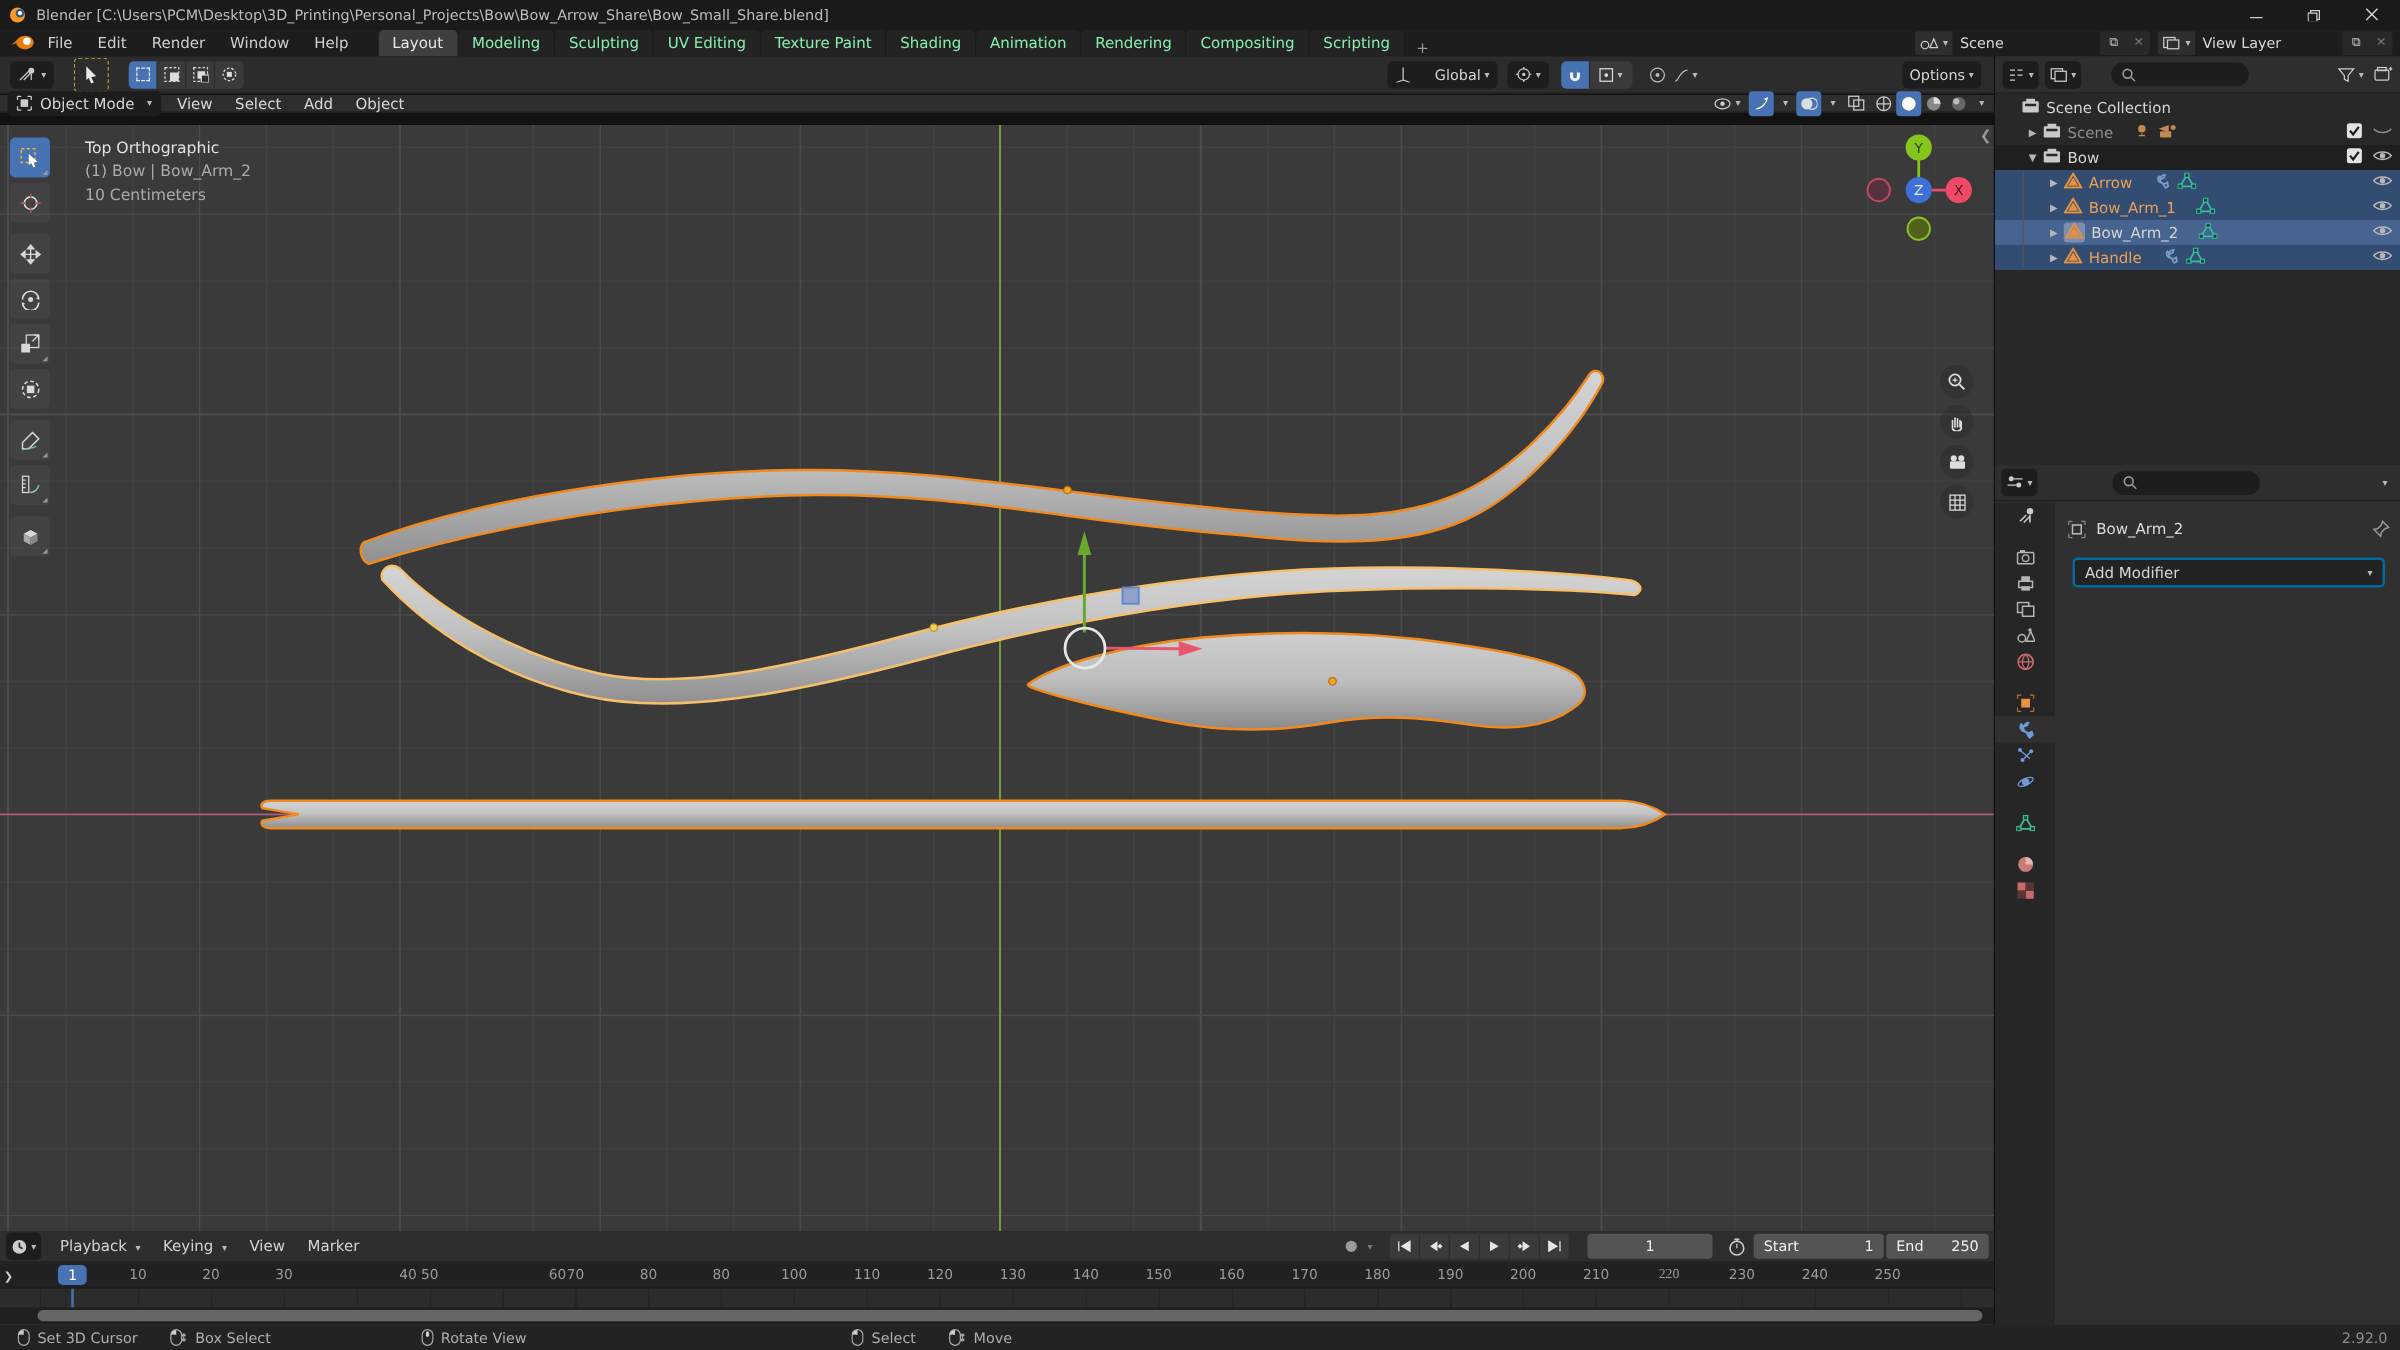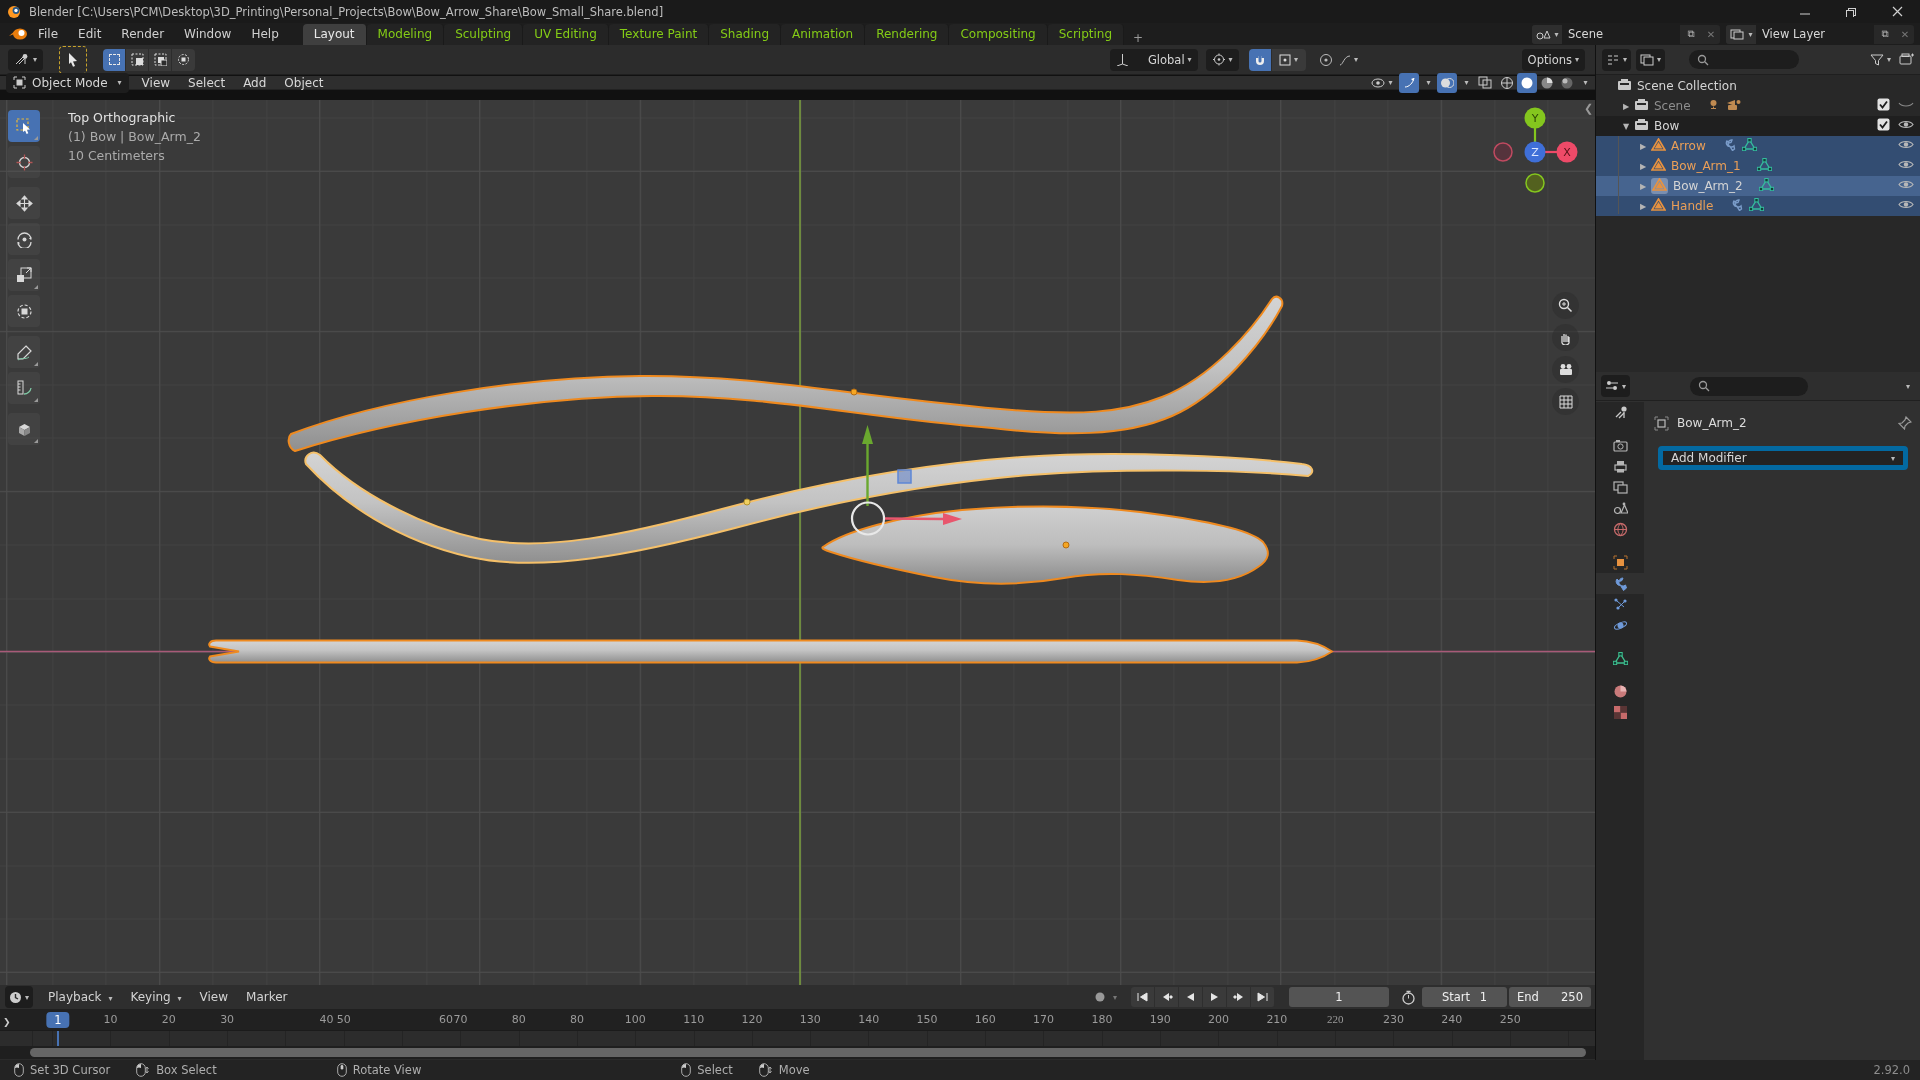--- a/index.html
+++ b/index.html
@@ -10,21 +10,21 @@
   .chev { font-size:8px; color:#bbb; margin-left:3px; }
   
   #titlebar { left:0; top:0; width:1920px; height:23px; background:#1a1a1a; display:flex; align-items:center; }
   #titlebar .title { color:#bdbdbd; font-size:11.5px; margin-left:8px; }
   .winbtns { position:absolute; right:0; top:0; height:23px; display:flex; }
   .winbtn { width:46px; height:23px; display:flex; align-items:center; justify-content:center; color:#cfcfcf; font-size:11px; }
   
   #menubar { left:0; top:23px; width:1920px; height:22px; background:#1d1d1d; display:flex; align-items:center; }
   .menu-item { padding:0 10px; color:#d0d0d0; font-size:12px; height:22px; line-height:22px; }
   .ws-tabs { display:flex; height:22px; margin-left:14px; align-items:flex-end; }
-  .ws-tab { padding:0 11px; height:21px; line-height:21px; background:#232323; color:#84cc16; font-size:12px; border-right:1px solid #1a1a1a; border-radius:4px 4px 0 0; }
+  .ws-tab { padding:0 11px; height:21px; line-height:21px; background:#232323; color:#86efac; font-size:12px; border-right:1px solid #1a1a1a; border-radius:4px 4px 0 0; }
   .ws-tab.active { background:#3f3f3f; color:#e8e8e8; }
   .ws-add { padding:0 9px; color:#999; }
   .id-block { display:flex; align-items:center; height:19px; background:#282828; border-radius:3px; overflow:hidden; margin-left:6px; }
   .id-icon { width:30px; height:19px; background:#2e2e2e; display:flex; align-items:center; justify-content:center; font-size:10px; color:#ccc; }
   .id-text { width:118px; padding:0 6px; height:19px; line-height:19px; background:#1d1d1d; color:#d8d8d8; font-size:11.5px; }
   .id-copy { width:22px; text-align:center; color:#bbb; font-size:10px; }
   .id-x { width:18px; text-align:center; color:#777; font-size:10px; }
   
   #toolrow { left:0; top:45px; width:1595px; height:30px; background:#2c2c2c; border-bottom:1px solid #1f1f1f; }
   .pill { background:#1d1d1d; border-radius:4px; height:22px; display:flex; align-items:center; padding:0 6px; }
@@ -78,21 +78,21 @@
   .ol-right { position:absolute; right:6px; display:flex; gap:8px; align-items:center; }
   
   #props { position:absolute; left:0; top:327px; width:324px; height:688px; background:#303030; }
   #props-header { height:29px; background:#2e2e2e; border-bottom:1px solid #202020; display:flex; align-items:center; }
   #props-tabs { position:absolute; left:0; top:30px; width:48px; height:658px; background:#262626; }
   .ptab { width:48px; height:21px; display:flex; align-items:center; justify-content:center; }
   .ptab.on { background:#303030; }
   .ptab.gap { margin-top:12px; }
   #props-content { position:absolute; left:48px; top:30px; width:276px; height:658px; }
   .breadcrumb { display:flex; align-items:center; height:26px; margin:8px 8px 4px 10px; color:#dcdcdc; }
-  .addmod { margin:10px 12px 0 14px; height:24px; background:#232323; border:5px solid #0369a1; border-radius:4px; display:flex; align-items:center; padding:0 8px; color:#d6d6d6; }
+  .addmod { margin:10px 12px 0 14px; height:24px; background:#232323; border:2px solid #0369a1; border-radius:4px; display:flex; align-items:center; padding:0 8px; color:#d6d6d6; }
   
   #timeline { left:0; top:985px; width:1595px; height:75px; background:#2b2b2b; }
   #tl-header { height:25px; background:#2e2e2e; border-bottom:1px solid #202020; display:flex; align-items:center; position:relative; }
   .tl-menu { padding:0 9px; color:#d3d3d3; }
   #tl-ruler { height:21px; background:#212121; position:relative; border-bottom:1px solid #1b1b1b; }
   .ruler-num { position:absolute; top:3px; transform:translateX(-50%); color:#9b9b9b; font-size:11px; }
   #tl-tracks { height:15px; background:#2c2c2c; position:relative;
      background-image:repeating-linear-gradient(to right,#242424 0 1px, transparent 1px 58.32px);
      background-position:52px 0; }
   #tl-scroll { height:13px; background:#1f1f1f; position:relative; }
@@ -904,21 +904,21 @@
     </div>
     <div class="tl-field" style="width:100px;margin-left:14px">
         <span>1</span>
       </div>
     <svg width="15" height="15" style="margin-left:12px">
         <circle cx="7.5" cy="8.5" r="5.5" fill="none" stroke="#ccc" stroke-width="1.3"></circle>
         <line x1="7.5" y1="8.5" x2="7.5" y2="5" stroke="#ccc"></line>
         <line x1="5.5" y1="1.5" x2="9.5" y2="1.5" stroke="#ccc" stroke-width="1.5"></line>
         <line x1="7.5" y1="1.5" x2="7.5" y2="3" stroke="#ccc"></line>
       </svg>
-    <div class="tl-field" style="width:85px;margin-left:6px;justify-content:space-between;padding:0 20px">
+    <div class="tl-field" style="width:104px;margin-left:6px;justify-content:space-between;padding:0 8px">
       <span>Start</span>
         <span>1</span>
     </div>
     <div class="tl-field" style="width:82px;margin-left:2px;margin-right:4px;justify-content:space-between;padding:0 8px">
       <span>End</span>
         <span>250</span>
     </div>
   </div>
   <div id="tl-ruler">
     <div id="ruler-nums">

